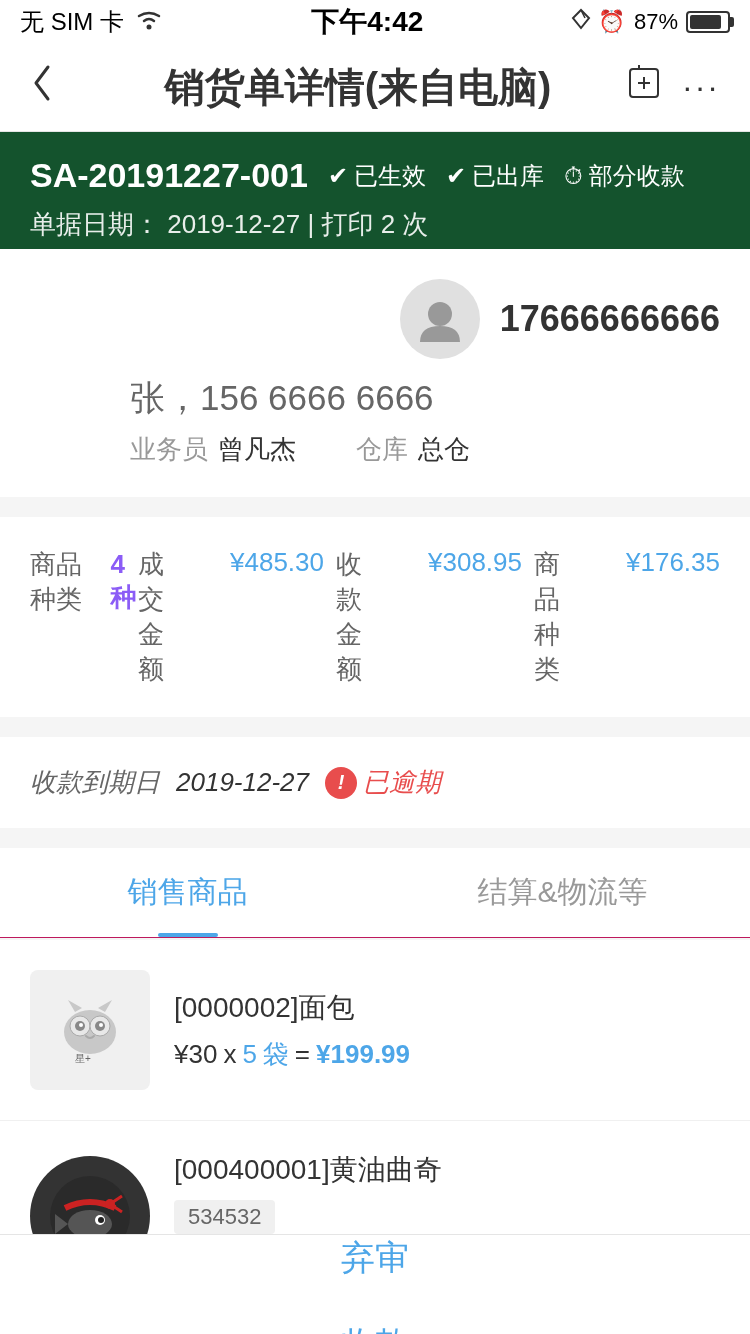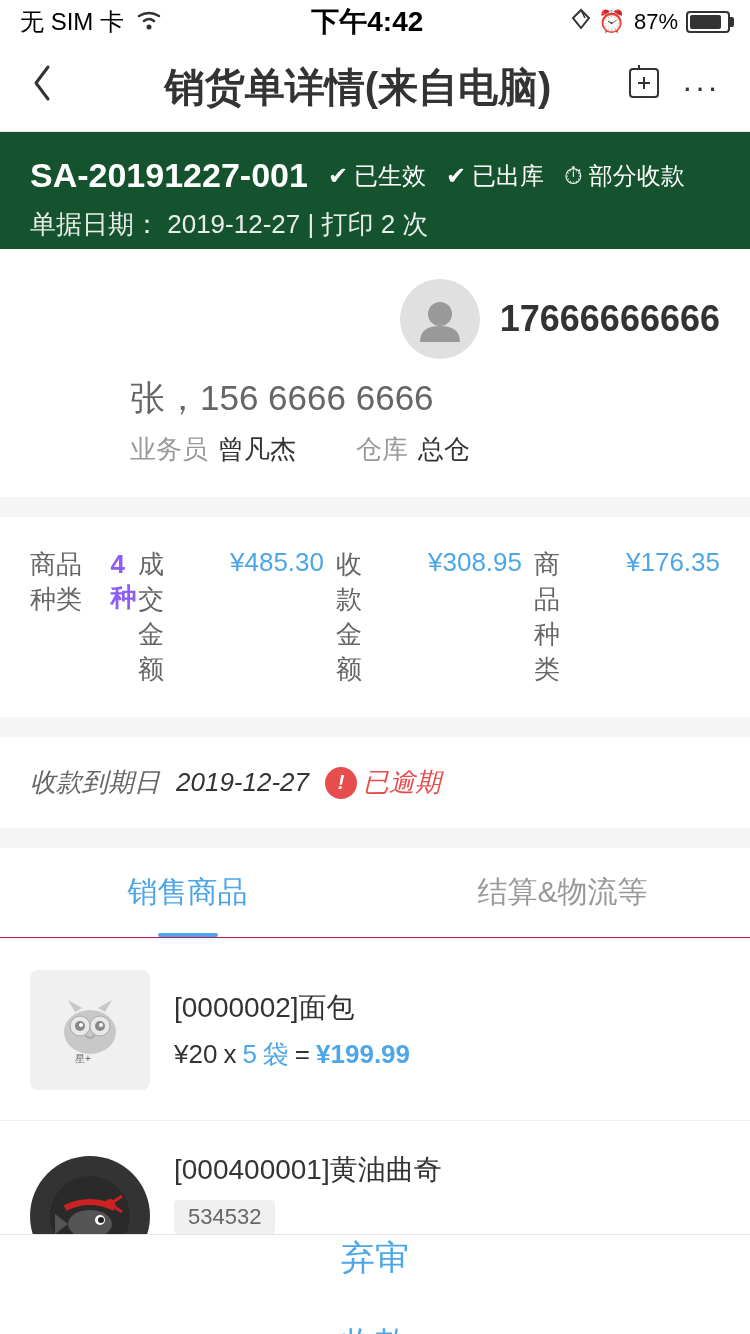--- a/index.html
+++ b/index.html
@@ -484,21 +484,21 @@
           <path d="M25 22 L18 10 L32 18 Z" fill="#c8c8c8"></path>
           <path d="M55 22 L62 10 L48 18 Z" fill="#c8c8c8"></path>
           <text x="25" y="72" font-size="10" fill="#666" font-family="sans-serif">星+</text>
         </svg>
       </div>
       <div class="product-info">
         <div class="product-name">
           <span>[0000002]</span><span>面包</span>
         </div>
         <div class="product-price">
-          <span>¥20</span>
+          <span>¥30</span>
           <span> x </span>
           <span class="price-qty">5</span>
           <span class="price-qty">袋</span>
           <span> = </span>
           <span class="price-total">¥199.99</span>
         </div>
       </div>
     </div>
 
     <div class="product-item">

